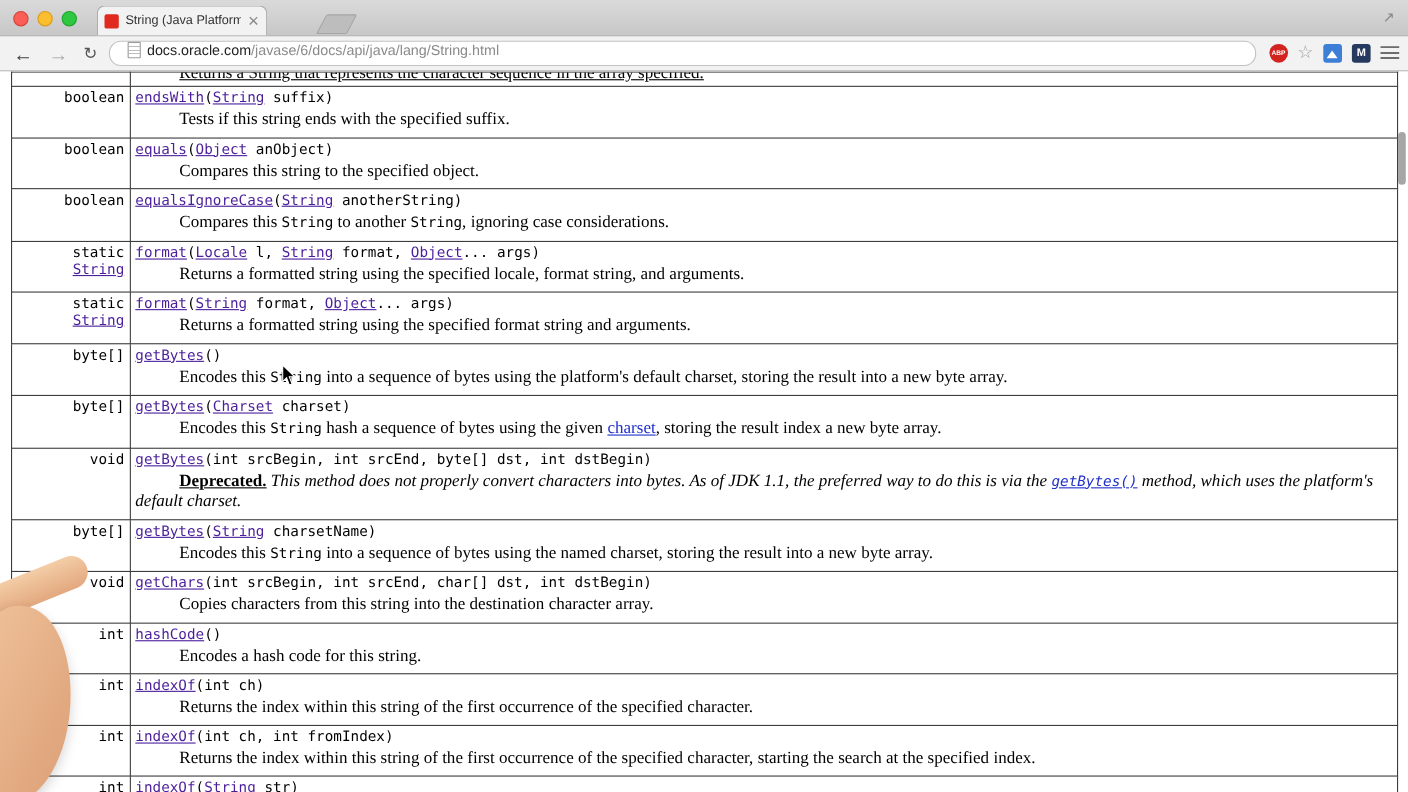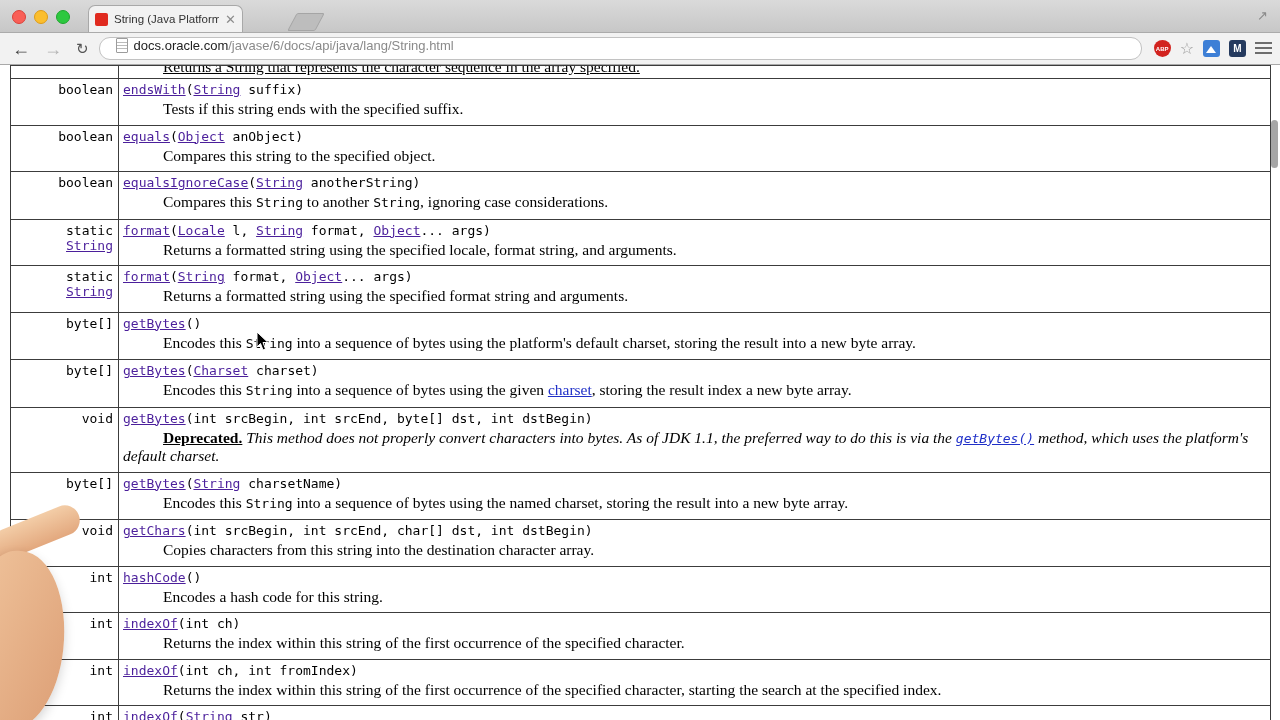--- a/index.html
+++ b/index.html
@@ -180,21 +180,21 @@
           <td class="ret"><span class="">byte[]</span></td>
           <td class="meth">
             <div class="sig"><a class="lnk">getBytes</a><span class="">()</span></div>
             <div class="desc"><span class="">Encodes this </span><span class="code">String</span><span class=""> into a sequence of bytes using the platform's default charset, storing the result into a new byte array.</span></div>
           </td>
         </tr>
         <tr>
           <td class="ret"><span class="">byte[]</span></td>
           <td class="meth">
             <div class="sig"><a class="lnk">getBytes</a><span class="">(</span><a class="lnk">Charset</a><span class=""> charset)</span></div>
-            <div class="desc"><span class="">Encodes this </span><span class="code">String</span><span class=""> into a sequence of bytes using the given </span><a class="lnk blue">charset</a><span class="">, storing the result index a new byte array.</span></div>
+            <div class="desc"><span class="">Encodes this </span><span class="code">String</span><span class=""> hash a sequence of bytes using the given </span><a class="lnk blue">charset</a><span class="">, storing the result index a new byte array.</span></div>
           </td>
         </tr>
         <tr>
           <td class="ret"><span class="">void</span></td>
           <td class="meth">
             <div class="sig"><a class="lnk">getBytes</a><span class="">(int srcBegin, int srcEnd, byte[] dst, int dstBegin)</span></div>
             <div class="desc hang"><span class="bold">Deprecated.</span><span class="it"> This method does not properly convert characters into bytes. As of JDK 1.1, the preferred way to do this is via the </span><a class="lnk blue code it">getBytes()</a><span class="it"> method, which uses the platform's default charset.</span></div>
           </td>
         </tr>
         <tr>

